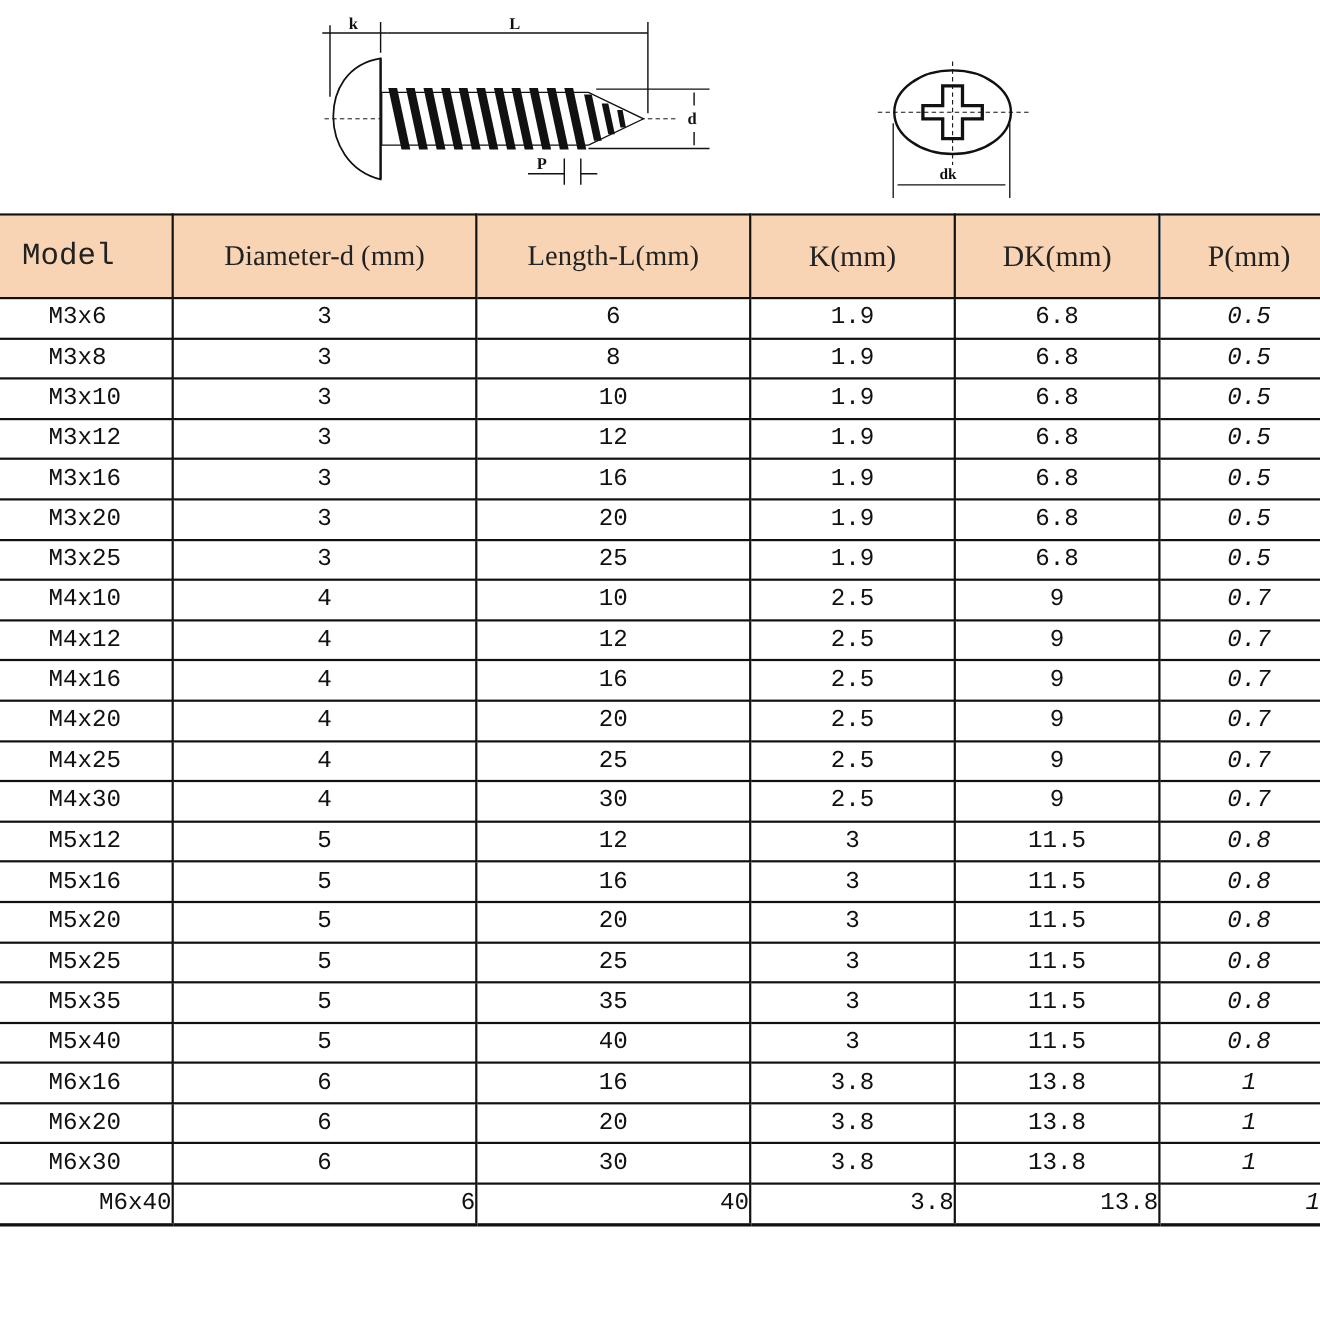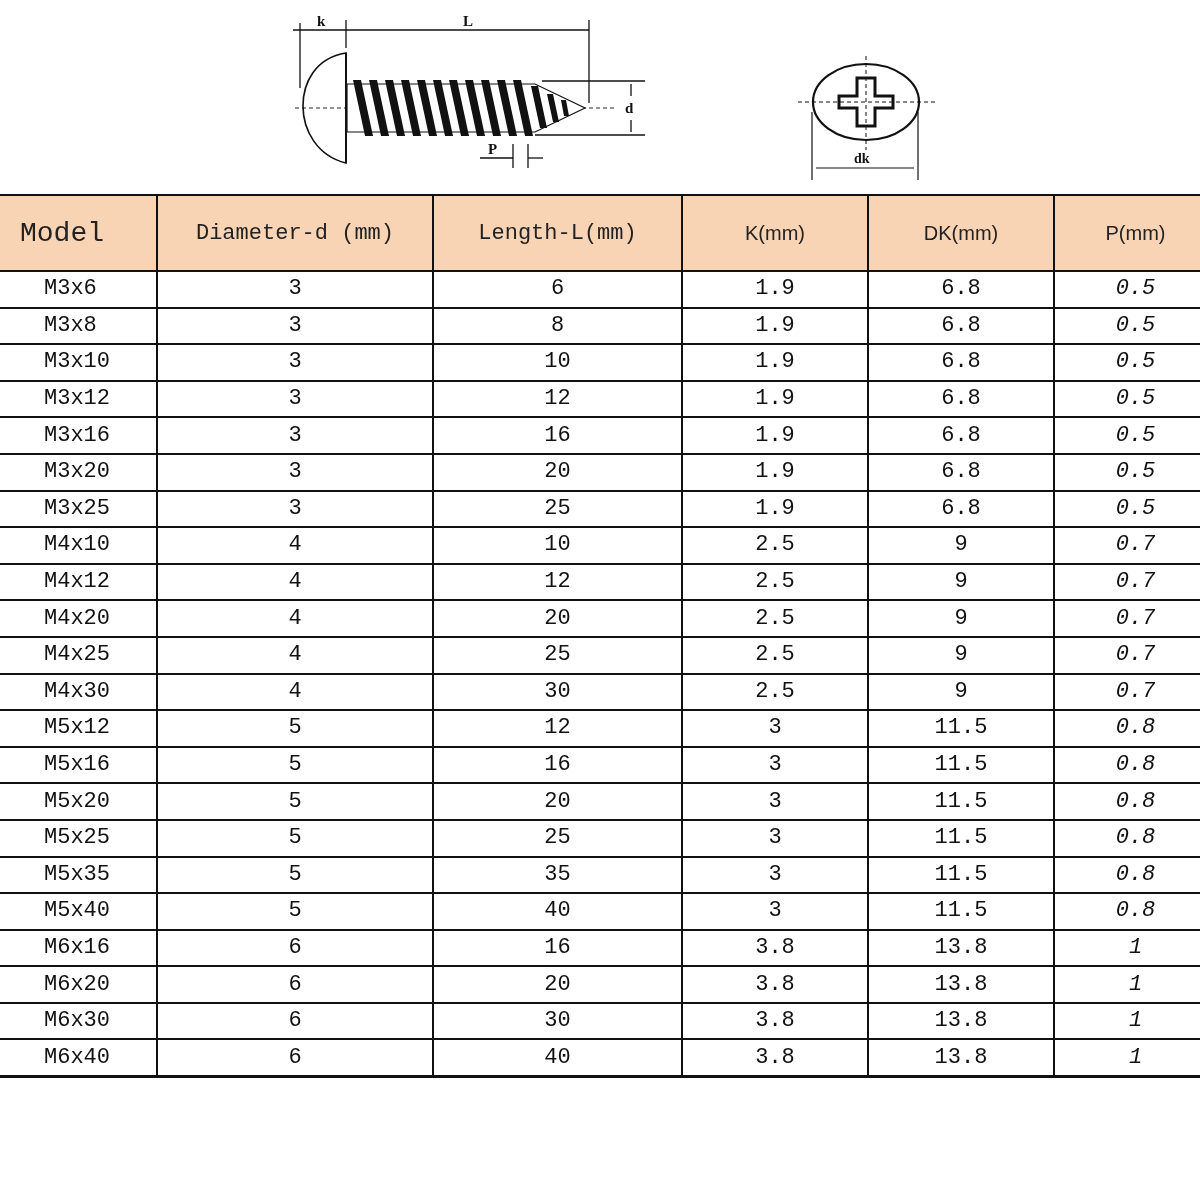--- a/index.html
+++ b/index.html
@@ -2,27 +2,27 @@
 <html><head>
 <meta charset="utf-8">
 <style>
   html, body { margin: 0; padding: 0; background: #ffffff; }
   body { width: 1200px; height: 1200px; position: relative; overflow: hidden; font-family: "Liberation Mono", "DejaVu Sans Mono", monospace; color: #111; }
   .drawings { position: absolute; left: 0; top: 0; width: 1200px; height: 194px; }
   .side-view { position: absolute; left: 285px; top: 8px; width: 370px; height: 170px; }
   .top-view { position: absolute; left: 790px; top: 50px; width: 160px; height: 135px; }
   .spec-table { position: absolute; left: 0; top: 194px; width: 1200px; border-collapse: collapse; table-layout: fixed; }
   .spec-table th, .spec-table td { border: 2px solid #111; text-align: center; padding: 0; white-space: nowrap; overflow: hidden; }
-  .spec-table th { background: #f9d4b4; height: 74px; font-family: Liberation Sans, sans-serif; font-weight: normal; font-size: 20px; color: #222; }
+  .spec-table th { background: #f9d4b4; height: 74px; font-family: Liberation Serif, serif; font-weight: normal; font-size: 27px; color: #222; }
   .spec-table th.model-h { text-align: left; padding-left: 20px; font-family: "Liberation Mono", "DejaVu Sans Mono", monospace; font-size: 28px; }
-  .spec-table th.diam-h, .spec-table th.len-h { font-family: Liberation Mono, monospace; font-size: 22px; }
+  .spec-table th.diam-h, .spec-table th.len-h { font-family: Liberation Serif, serif; font-size: 26px; }
   .spec-table td { height: 34.6px; font-size: 22px; line-height: 34px; }
   .spec-table td.model { text-align: left; padding-left: 44px; }
   .spec-table td.p { padding-left: 60px; font-style: italic; }
-  .spec-table tr:last-child td { border-bottom-width: 3px; }
+  .spec-table tr:last-child td { border-bottom-width: 3px; text-align: right; }
   .spec-table th:first-child, .spec-table td:first-child { border-left: none; margin-left: 46px; }
   .spec-table th:last-child, .spec-table td:last-child { border-right: none; padding-left: 16px; }
 </style>
 </head>
 <body>
 
 <div class="drawings">
   <svg class="side-view" viewBox="0 0 370 170" xmlns="http://www.w3.org/2000/svg">
     <g stroke="#111" fill="none" stroke-width="1.3">
 
@@ -174,20 +174,28 @@
       </tr>
       <tr>
         <td class="model">M4x12</td>
         <td>4</td>
         <td>12</td>
         <td>2.5</td>
         <td>9</td>
         <td class="p">0.7</td>
       </tr>
       <tr>
+        <td class="model">M4x16</td>
+        <td>4</td>
+        <td>16</td>
+        <td>2.5</td>
+        <td>9</td>
+        <td class="p">0.7</td>
+      </tr>
+      <tr>
         <td class="model">M4x20</td>
         <td>4</td>
         <td>20</td>
         <td>2.5</td>
         <td>9</td>
         <td class="p">0.7</td>
       </tr>
       <tr>
         <td class="model">M4x25</td>
         <td>4</td>

